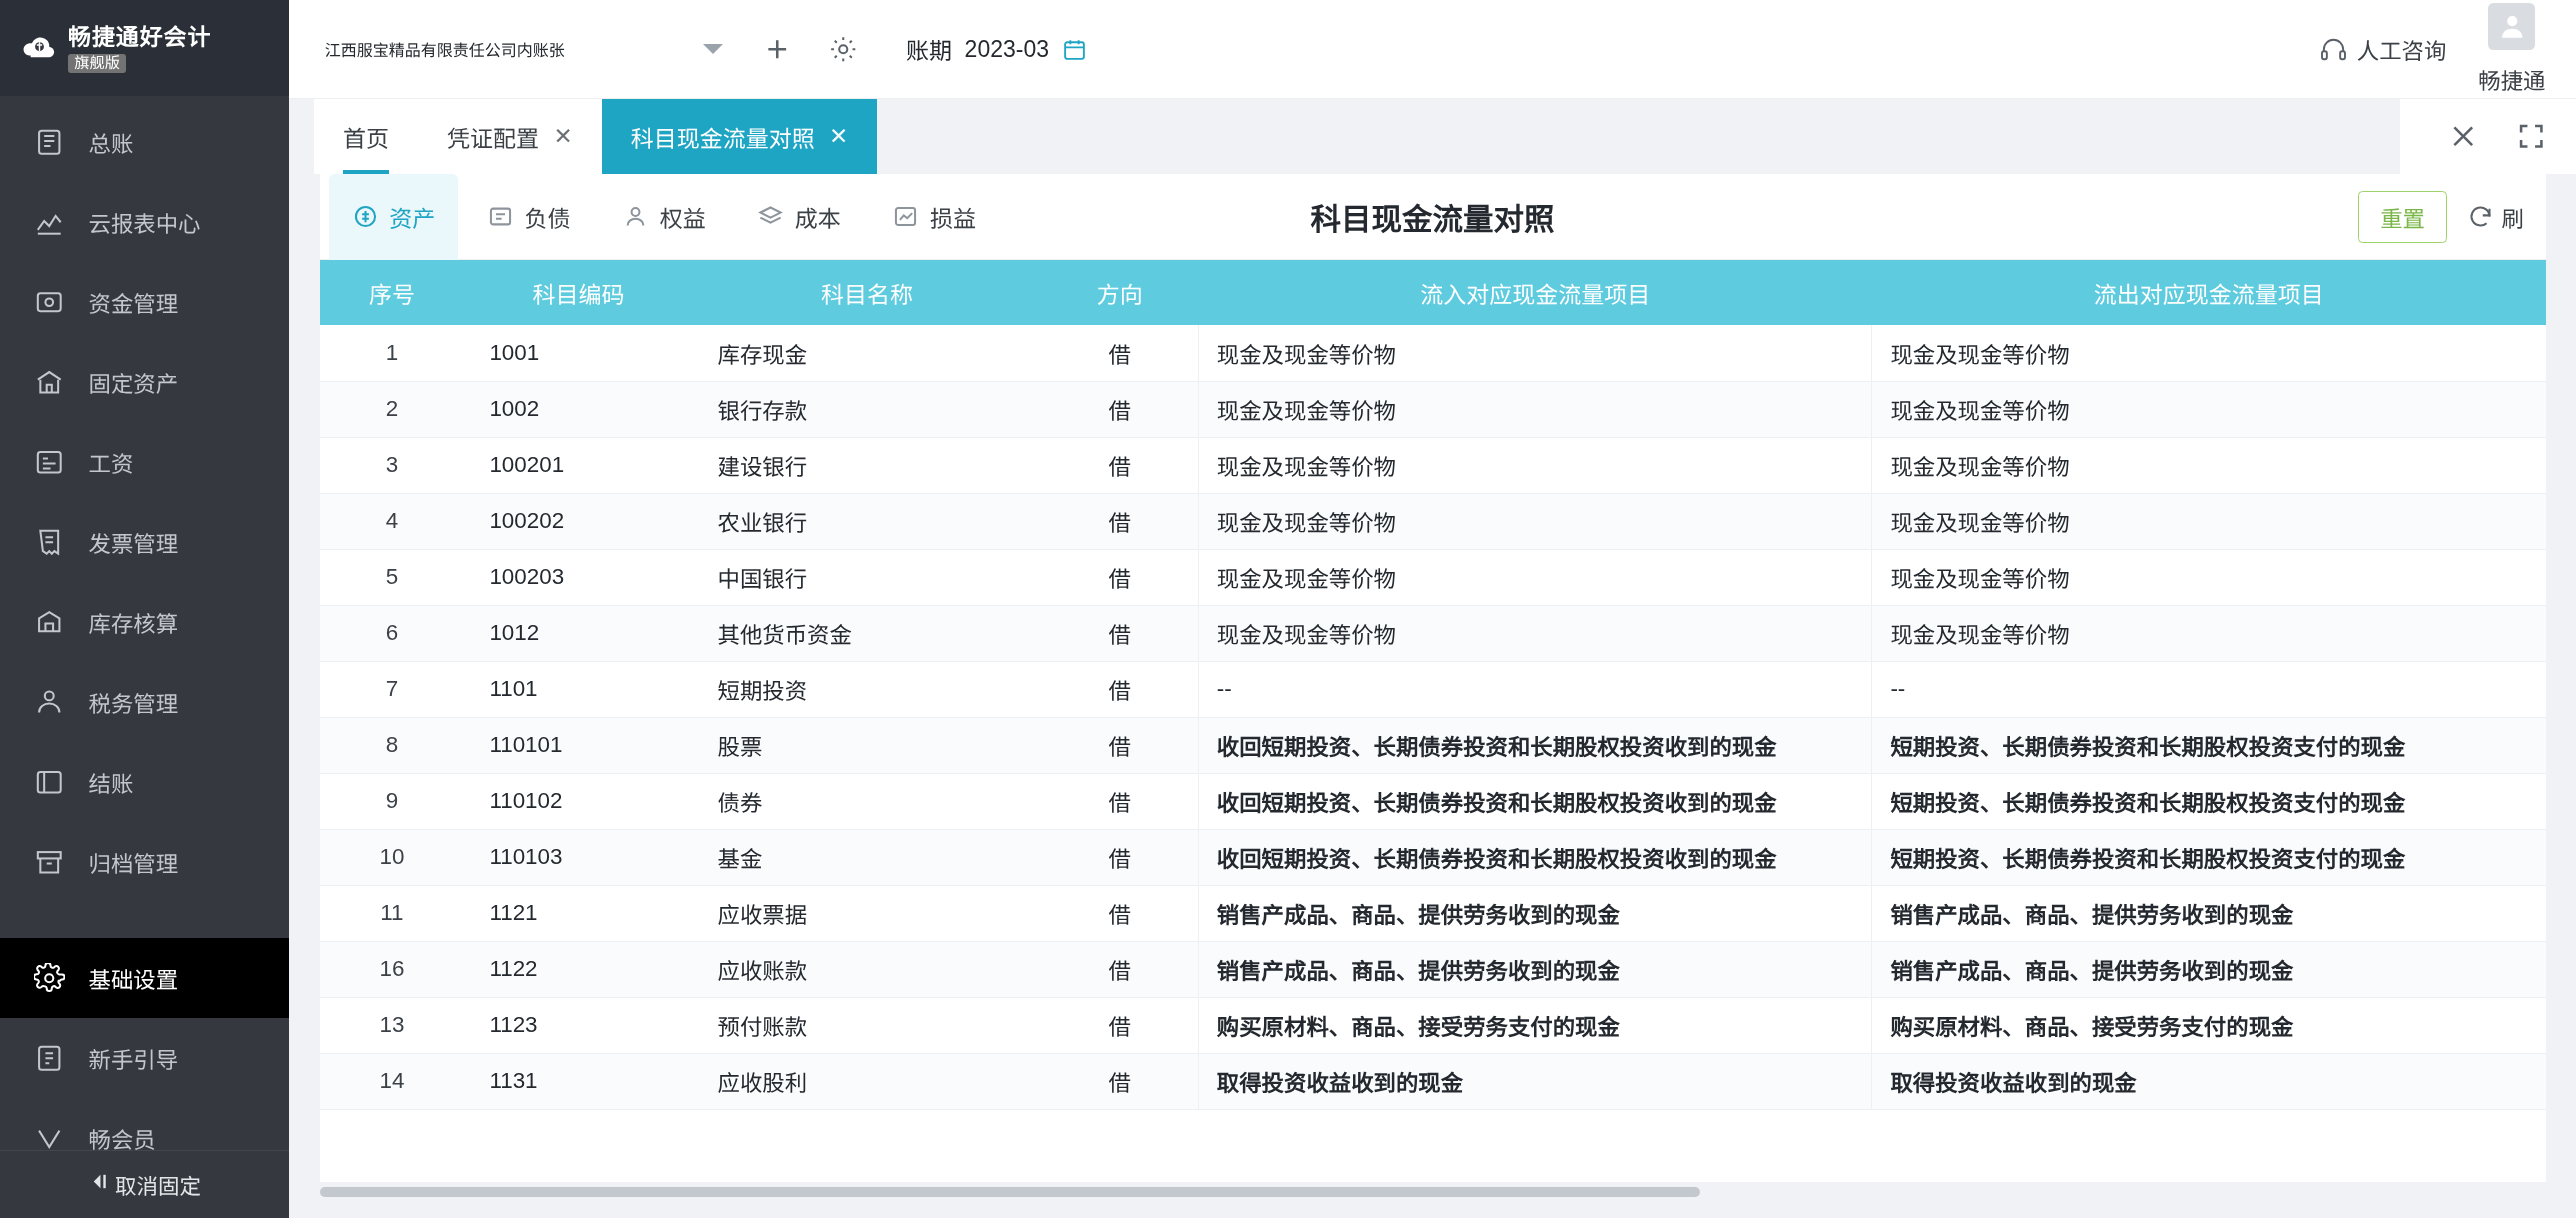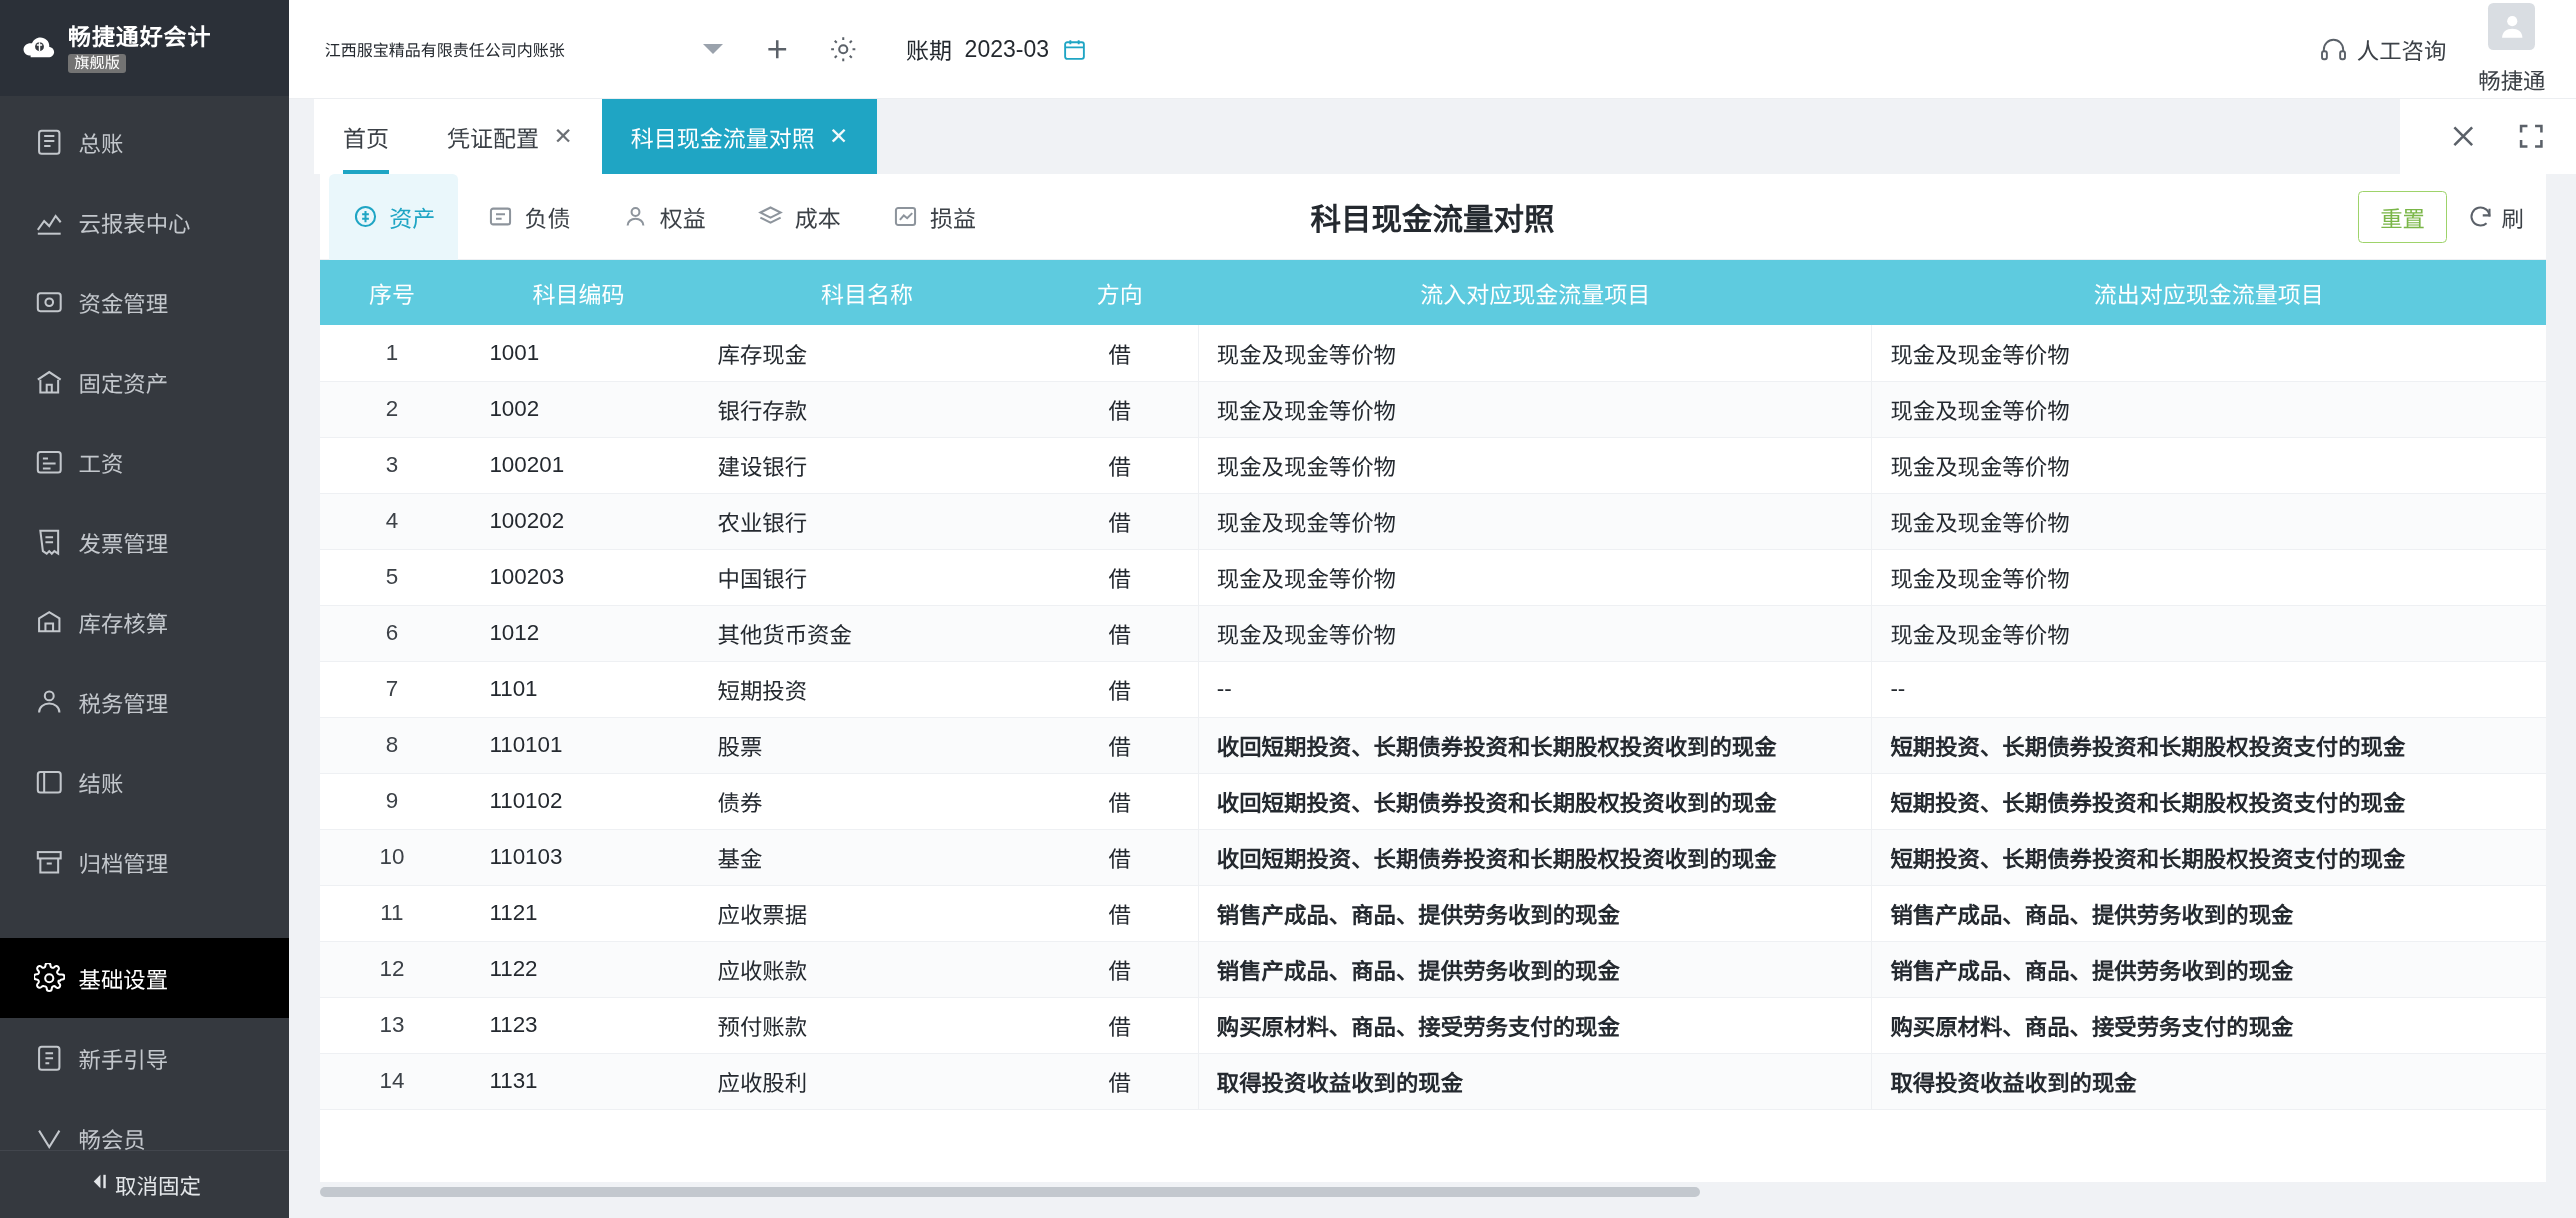--- a/index.html
+++ b/index.html
@@ -26,21 +26,21 @@
   .logo-cloud { width: 39px; height: 39px; position: relative; flex: 0 0 39px; }
   .logo-cloud svg { width: 39px; height: 39px; display: block; }
   .logo-texts { display: flex; flex-direction: column; line-height: 1.15; }
   .logo-title { color: #ffffff; font-size: 23px; font-weight: 700; letter-spacing: 0.9px; }
   .logo-sub {
     color: #ffffff; font-size: 15.2px; background: #737373;
     align-self: flex-start; padding: 0.9px 6.3px; border-radius: 3px; margin-top: 3.6px;
   }
   .nav { flex: 1 1 auto; padding-top: 5.4px; overflow: hidden; }
   .nav-item {
-    height: 80px; display: flex; align-items: center; gap: 14px;
+    height: 80px; display: flex; align-items: center; gap: 24px;
     padding-left: 34px; color: #c3c7cc; font-size: 22.4px; cursor: pointer;
   }
   .nav-item .ico { width: 30.5px; height: 30.5px; flex: 0 0 30.5px; color: #c3c7cc; }
   .nav-item .ico svg { width: 30.5px; height: 30.5px; display: block; }
   .nav-item.active { background: #000000; color: #ffffff; margin-top: 36px; }
   .nav-item.active .ico { color: #ffffff; }
   .nav-bottom {
     height: 70px; display: flex; align-items: center; justify-content: center;
     gap: 4px; color: #e3e6e9; font-size: 21.5px; cursor: pointer;
     border-top: 0.9px solid #42464d;
@@ -593,21 +593,21 @@
               </tr>
               <tr>
                 <td class="c-idx">11</td>
                 <td class="c-code">1121</td>
                 <td class="c-name">应收票据</td>
                 <td class="c-dir">借</td>
                 <td class="c-in cell-sep bold">销售产成品、商品、提供劳务收到的现金</td>
                 <td class="c-out cell-sep bold">销售产成品、商品、提供劳务收到的现金</td>
               </tr>
               <tr>
-                <td class="c-idx">12</td>
+                <td class="c-idx">16</td>
                 <td class="c-code">1122</td>
                 <td class="c-name">应收账款</td>
                 <td class="c-dir">借</td>
                 <td class="c-in cell-sep bold">销售产成品、商品、提供劳务收到的现金</td>
                 <td class="c-out cell-sep bold">销售产成品、商品、提供劳务收到的现金</td>
               </tr>
               <tr>
                 <td class="c-idx">13</td>
                 <td class="c-code">1123</td>
                 <td class="c-name">预付账款</td>

